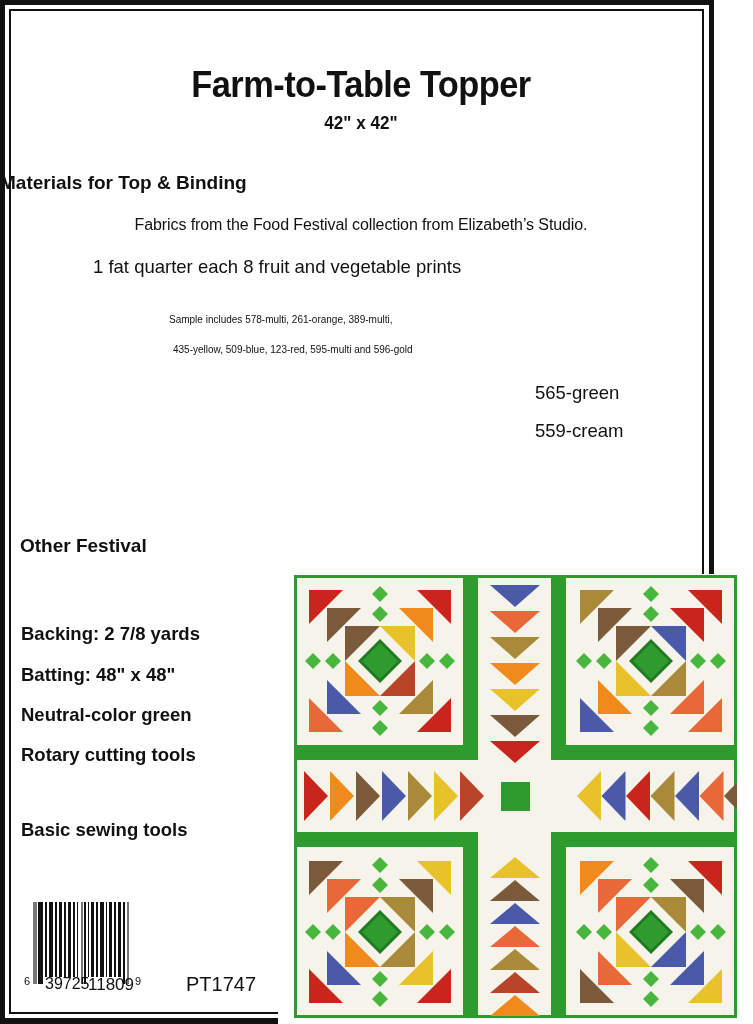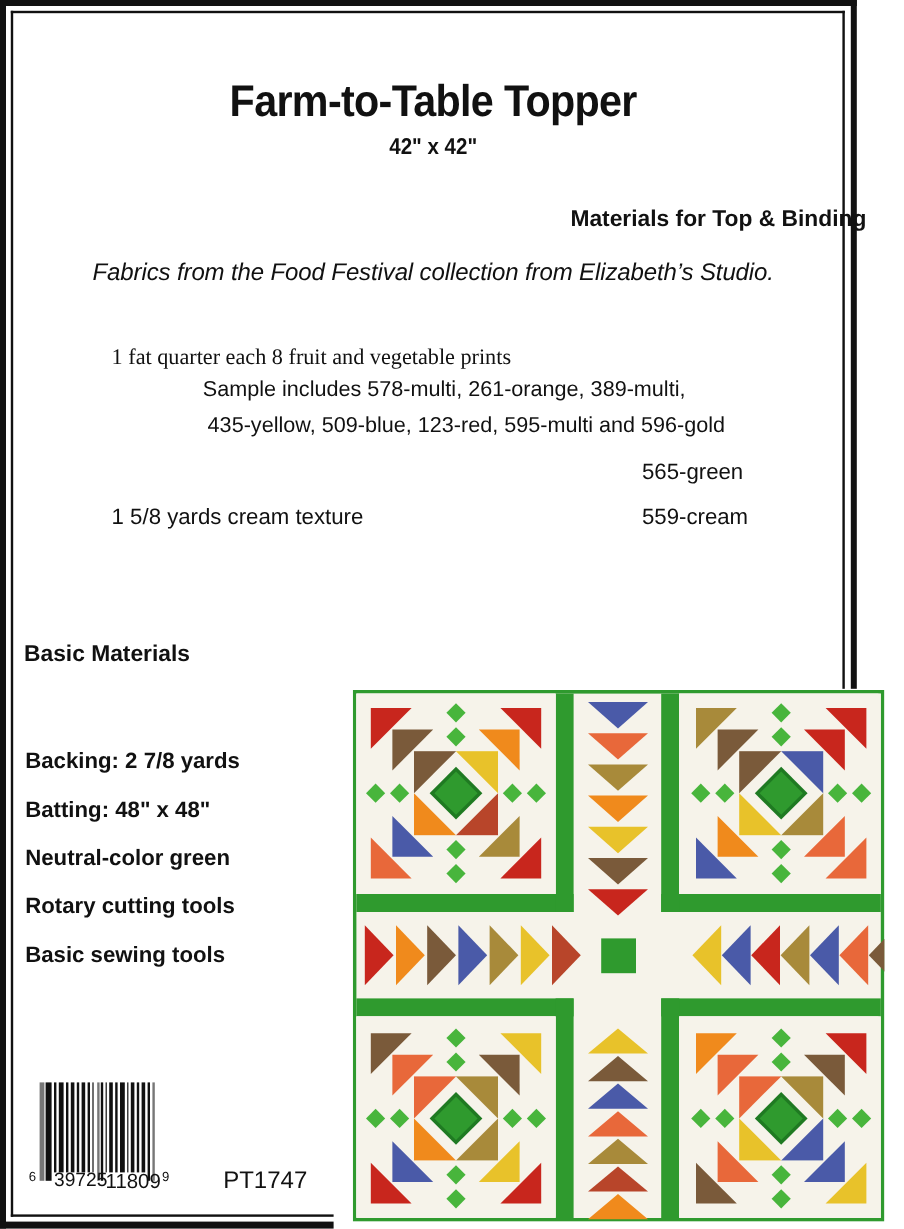--- a/index.html
+++ b/index.html
@@ -2,25 +2,25 @@
 <html><head>
 <meta charset="utf-8">
 <style>
   html,body{margin:0;padding:0;background:#fff;}
   body{width:753px;height:1024px;position:relative;overflow:hidden;font-family:"Liberation Sans",sans-serif;color:#111;}
   .frame-outer{position:absolute;background:#111;}
   .frame-inner{position:absolute;background:#111;}
   .title{position:absolute;left:0;width:722px;top:64px;text-align:center;font-weight:bold;font-size:37px;letter-spacing:-0.6px;transform:scaleX(0.93);transform-origin:361px 0;}
   .size{position:absolute;left:0;width:722px;top:112px;text-align:center;font-weight:bold;font-size:19px;transform:scaleX(0.9);transform-origin:361px 0;}
   .section-head{position:absolute;font-weight:bold;font-size:19px;}
-  .mat-head{left:0;width:722px;text-align:right;top:172px;}
-  .intro{position:absolute;left:0;width:722px;text-align:center;top:216px;font-style:italic;font-size:20px;letter-spacing:-0.1px;}
+  .mat-head{left:0;width:722px;text-align:left;top:172px;}
+  .intro{position:absolute;left:0;width:722px;text-align:center;top:216px;font-size:16px;letter-spacing:-0.1px;}
   .row{position:absolute;font-size:18.5px;}
   .row .code{position:absolute;left:442px;white-space:nowrap;}
-  .sample{position:absolute;font-size:18px;}
+  .sample{position:absolute;font-size:10px;}
   .other-head{left:20px;top:535px;}
   .other-item{position:absolute;left:21px;font-size:18.5px;font-weight:bold;}
   .barcode{position:absolute;left:30px;top:900px;width:110px;height:90px;}
   .sku{position:absolute;left:186px;top:973px;font-size:20px;text-align:center;}
   .quilt{position:absolute;left:294px;top:575px;width:443px;height:443px;}
 </style>
 </head>
 <body>
 
 <div class="frame-outer" style="left:0;top:0;width:714px;height:5px;"></div>
@@ -31,40 +31,39 @@
 <div class="frame-inner" style="left:9px;top:9px;width:2px;height:1005px;"></div>
 <div class="frame-inner" style="left:702px;top:9px;width:2px;height:565px;"></div>
 <div class="frame-inner" style="left:9px;top:1012px;width:269px;height:2px;"></div>
 
 <div class="title">Farm-to-Table Topper</div>
 <div class="size">42" x 42"</div>
 
 <div class="section-head mat-head">Materials for Top &amp; Binding</div>
 <div class="intro">Fabrics from the Food Festival collection from Elizabeth’s Studio.</div>
 
-<div class="row" style="left:93px;top:288px;font-family:Liberation Serif, serif;">
+<div class="row" style="left:93px;top:256px;">
   <span>1 fat quarter each 8 fruit and vegetable prints</span>
 </div>
 <div class="sample" style="left:169px;top:314px;">Sample includes 578-multi, 261-orange, 389-multi,</div>
 <div class="sample" style="left:173px;top:344px;">435-yellow, 509-blue, 123-red, 595-multi and 596-gold</div>
 
 <div class="row" style="left:93px;top:382px;width:560px;">
   <span class="code">565-green</span>
 </div>
 <div class="row" style="left:93px;top:420px;width:560px;">
-  <span>1 5/8 yards cream texture</span>
   <span class="code">559-cream</span>
 </div>
 
-<div class="section-head other-head">Basic Materials</div>
+<div class="section-head other-head">Other Festival</div>
 <div class="other-item" style="top:623px;">Backing: 2 7/8 yards</div>
 <div class="other-item" style="top:664px;">Batting: 48" x 48"</div>
 <div class="other-item" style="top:704px;">Neutral-color green</div>
 <div class="other-item" style="top:744px;">Rotary cutting tools</div>
-<div class="other-item" style="top:785px;text-align:right;">Basic sewing tools</div>
+<div class="other-item" style="top:819px;text-align:right;">Basic sewing tools</div>
 
 <div class="barcode">
   <svg width="110" height="92" viewBox="0 0 110 92">
     <g fill="#111">
       <rect x="3" y="2" width="4" height="82" fill="#777"></rect>
       <rect x="8" y="2" width="5" height="82"></rect>
       <rect x="15" y="2" width="2" height="75"></rect>
       <rect x="19" y="2" width="4" height="75"></rect>
       <rect x="25" y="2" width="2" height="75"></rect>
       <rect x="29" y="2" width="3" height="75"></rect>

